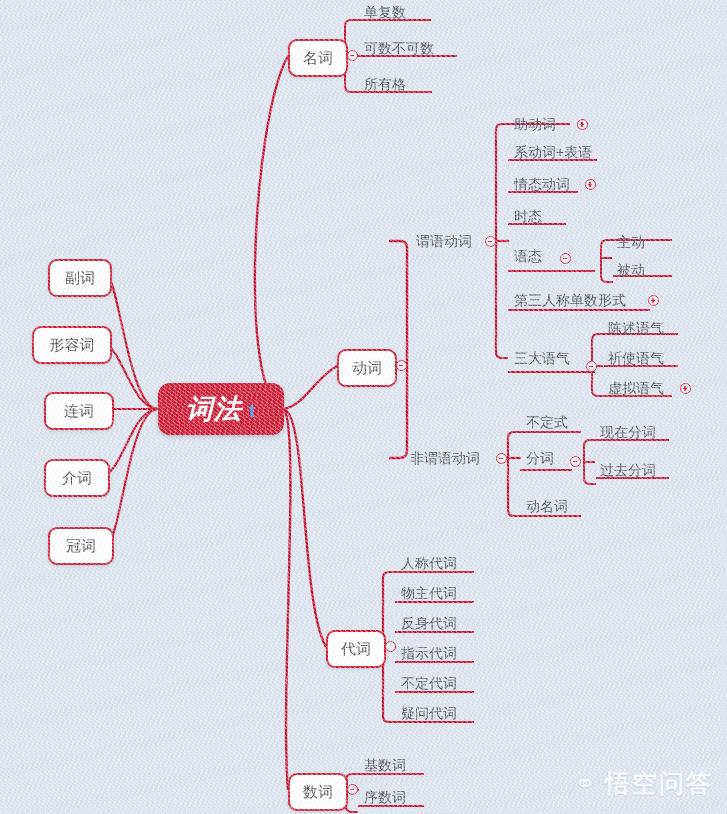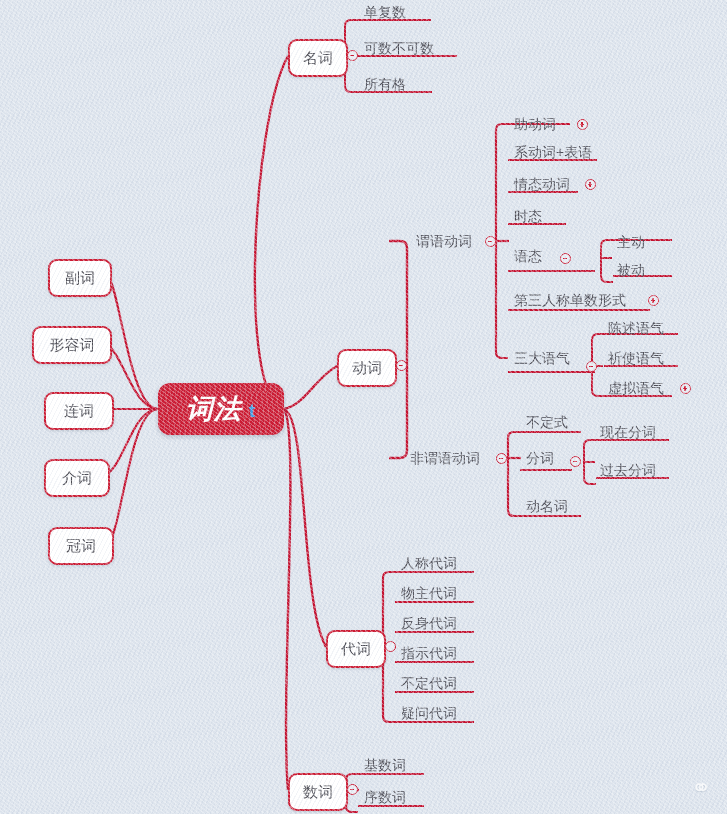--- a/index.html
+++ b/index.html
@@ -321,13 +321,14 @@
   <div class="node leaf" style="left:364px;top:789px;">
     <span>序数词</span>
   </div>
 
 </div>
 
 <div id="texture"></div>
 
 <div id="watermark">
   <span class="wm-logo">⚭</span>
+  <span>悟空问答</span>
 </div>
 
 </body></html>

